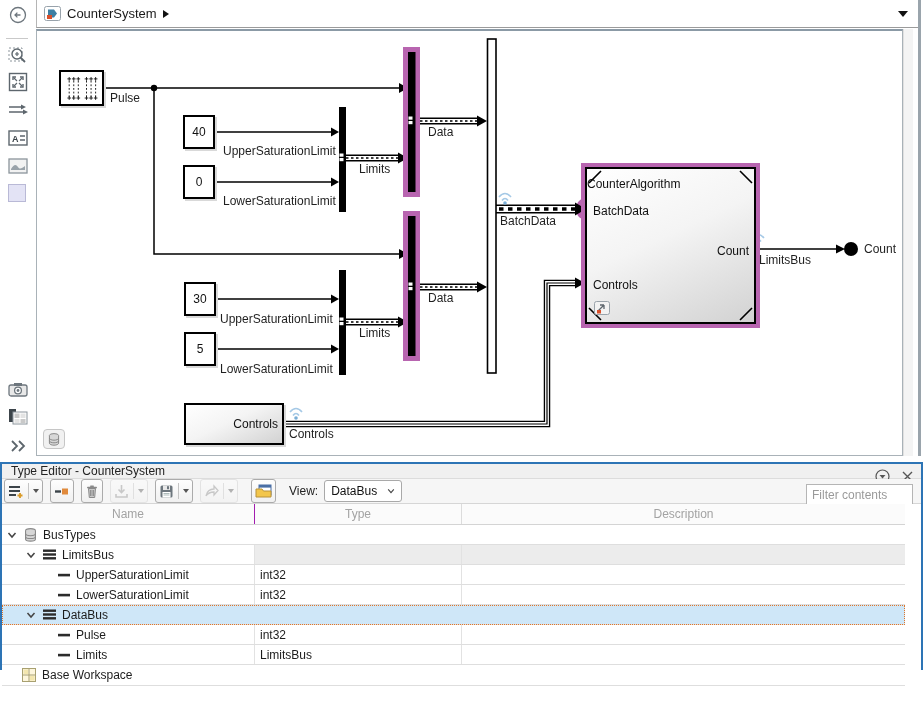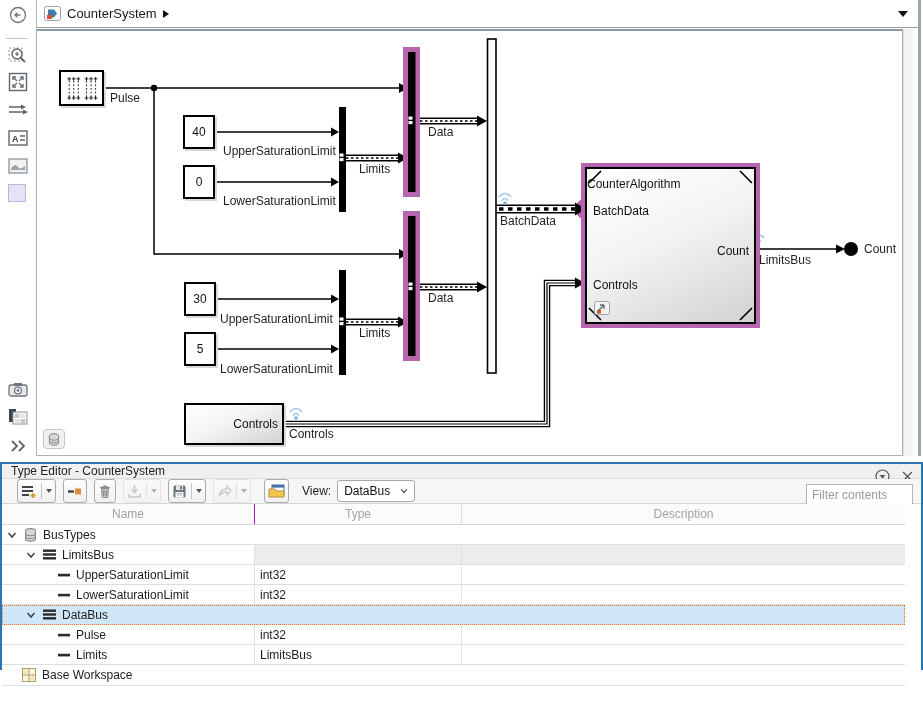--- a/index.html
+++ b/index.html
@@ -31,21 +31,21 @@
   .ca .ttl { position:absolute; top:8px; width:100%; font-size:12px; color:#111; }
   .ca .pin { position:absolute; font-size:12px; color:#111; }
   .scroll-gutter { position:absolute; left:903px; top:29px; width:10px; height:427px; background:#f4f4f4; border-left:1px solid #e0e0e0; }
   .win-edge { position:absolute; left:918px; top:0; width:3px; height:456px; background:#9aa4ac; }
   .canvas-badge { position:absolute; left:6px; bottom:6px; z-index:3; width:22px; height:20px; border:1px solid #c6c6c6; border-radius:4px; background:#f1f1f1; display:flex; align-items:center; justify-content:center; }
 
   
   .panel { position:absolute; left:0; top:462px; width:923px; height:208px; border:2px solid #2d74b5; background:#fff; display:flex; flex-direction:column; }
   .p-title { height:25px; background:#f0f0f0; border-bottom:1px solid #dcdcdc; display:flex; align-items:center; font-size:12px; color:#222; padding-left:9px; position:relative; }
   .p-title .rt { position:absolute; right:8px; top:5px; display:flex; gap:12px; align-items:center; }
-  .p-tools { height:31px; background:#f6f6f6; border-bottom:1px solid #d6d6d6; display:flex; align-items:center; padding-left:15px; position:relative; }
+  .p-tools { height:31px; background:#f6f6f6; border-bottom:1px solid #d6d6d6; display:flex; align-items:center; padding-left:2px; position:relative; }
   .tbtn { height:24px; border:1px solid #ababab; border-radius:3px; background:linear-gradient(#fefefe,#f0f0f0); display:flex; align-items:center; margin-right:7px; padding:0 3px; cursor:pointer; }
   .tbtn.dis { opacity:.42; border-color:#c9c9c9; cursor:default; }
   .tbtn .dd { width:0; height:0; border-top:4px solid #555; border-left:3.5px solid transparent; border-right:3.5px solid transparent; margin-left:4px; }
   .tbtn .sep { width:1px; height:16px; background:#c4c4c4; margin-left:4px; }
   .view-lbl { font-size:12px; color:#222; margin:0 6px 0 6px; }
   .view-sel { height:22px; min-width:72px; border:1px solid #a9a9a9; border-radius:3px; background:#fff; display:flex; align-items:center; font-size:12px; color:#111; padding:0 6px; cursor:pointer; }
   .view-sel .chev { margin-left:10px; width:8px; height:8px; }
   .filter { position:absolute; right:8px; top:5px; width:107px; height:21px; border:1px solid #b5b5b5; font-size:12px; padding:0 5px; color:#333; background:#fff; }
   .filter::placeholder { color:#9a9a9a; }
 

